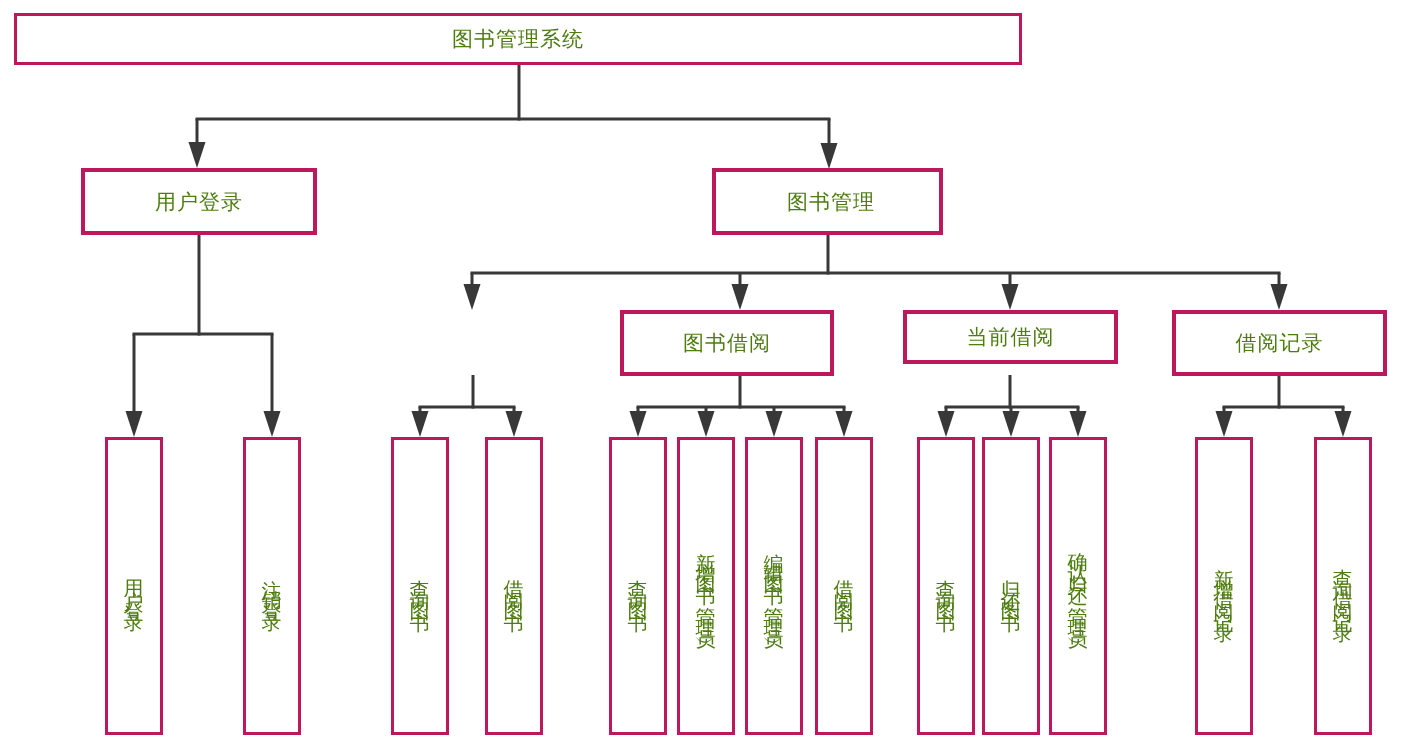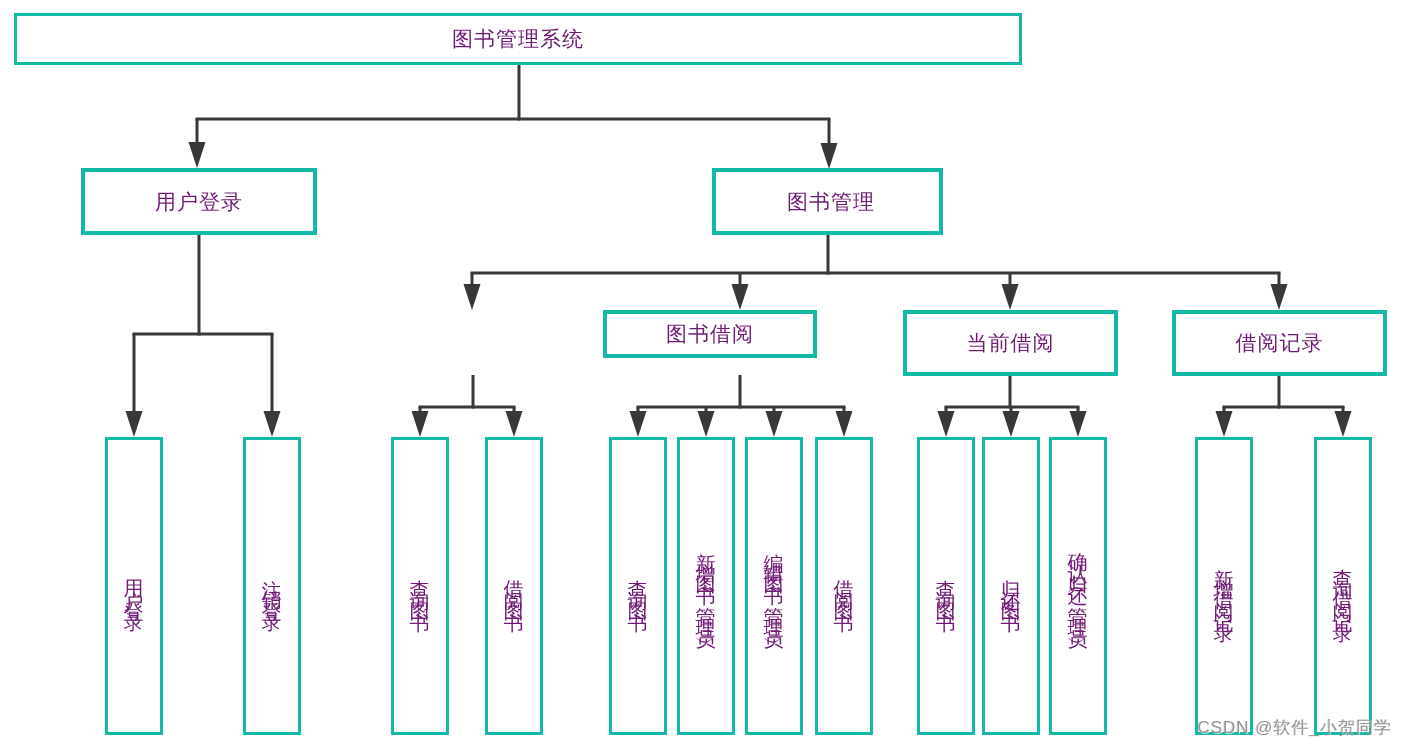--- a/index.html
+++ b/index.html
@@ -2,22 +2,22 @@
 <html><head>
 <meta charset="utf-8">
 <style>
   html,body{margin:0;padding:0;background:#ffffff;}
   .stage{
     position:relative;width:1405px;height:747px;background:#ffffff;overflow:hidden;
     font-family:"Liberation Sans","DejaVu Sans",sans-serif;
   }
   .stage svg.wires{position:absolute;left:0;top:0;z-index:0;}
   .box{
-    position:absolute;box-sizing:border-box;background:#ffffff;border:3px solid #14b8a6;
-    display:flex;align-items:center;justify-content:center;color:#701a75;z-index:1;
+    position:absolute;box-sizing:border-box;background:#ffffff;border:3px solid #be185d;
+    display:flex;align-items:center;justify-content:center;color:#4d7c0f;z-index:1;
   }
   .hbox{font-size:21px;letter-spacing:1px;white-space:nowrap;}
   .lv2,.lv3{border-width:4px;}
   .vbox{
     writing-mode:vertical-rl;text-orientation:mixed;
     font-size:20px;letter-spacing:11px;line-height:1.0;
   }
   .watermark{
     position:absolute;right:13px;top:716px;z-index:3;
     font-size:17px;letter-spacing:1px;color:rgba(143,143,143,0.95);
@@ -94,36 +94,35 @@
       <polygon points="1215.5,411 1232.5,411 1224,437"></polygon>
       <polygon points="1334.5,411 1351.5,411 1343,437"></polygon>
     </g>
   </svg>
 
   <div class="box hbox" style="left:14px;top:13px;width:1008px;height:52px;">图书管理系统</div>
 
   <div class="box hbox lv2" style="left:81px;top:168px;width:236px;height:67px;">用户登录</div>
   <div class="box hbox lv2" style="left:712px;top:168px;width:231px;height:67px;padding-left:7px;">图书管理</div>
 
-  <div class="box hbox lv3" style="left:603px;top:310px;width:214px;height:48px;">图书借阅</div>
-  <div class="box hbox lv3" style="left:903px;top:310px;width:215px;height:66px;">当前借阅</div>
+  <div class="box hbox lv3" style="left:620px;top:310px;width:214px;height:66px;">图书借阅</div>
+  <div class="box hbox lv3" style="left:903px;top:310px;width:215px;height:54px;">当前借阅</div>
   <div class="box hbox lv3" style="left:1172px;top:310px;width:215px;height:66px;font-family:Liberation Mono, monospace;">借阅记录</div>
 
   <div class="box vbox" style="left:105px;top:437px;width:58px;height:298px;">用户登录</div>
   <div class="box vbox" style="left:243px;top:437px;width:58px;height:298px;">注销登录</div>
 
   <div class="box vbox" style="left:391px;top:437px;width:58px;height:298px;">查询图书</div>
   <div class="box vbox" style="left:485px;top:437px;width:58px;height:298px;">借阅图书</div>
 
   <div class="box vbox" style="left:609px;top:437px;width:58px;height:298px;">查询图书</div>
   <div class="box vbox" style="left:677px;top:437px;width:58px;height:298px;">新增图书（管理员）</div>
   <div class="box vbox" style="left:745px;top:437px;width:58px;height:298px;">编辑图书（管理员）</div>
   <div class="box vbox" style="left:815px;top:437px;width:58px;height:298px;">借阅图书</div>
 
   <div class="box vbox" style="left:917px;top:437px;width:58px;height:298px;">查询图书</div>
   <div class="box vbox" style="left:982px;top:437px;width:58px;height:298px;">归还图书</div>
   <div class="box vbox" style="left:1049px;top:437px;width:58px;height:298px;">确认归还（管理员）</div>
 
   <div class="box vbox" style="left:1195px;top:437px;width:58px;height:298px;">新增借阅记录</div>
   <div class="box vbox" style="left:1314px;top:437px;width:58px;height:298px;">查询借阅记录</div>
 
-  <div class="watermark">CSDN @软件_小贺同学</div>
 </div>
 
 </body></html>

